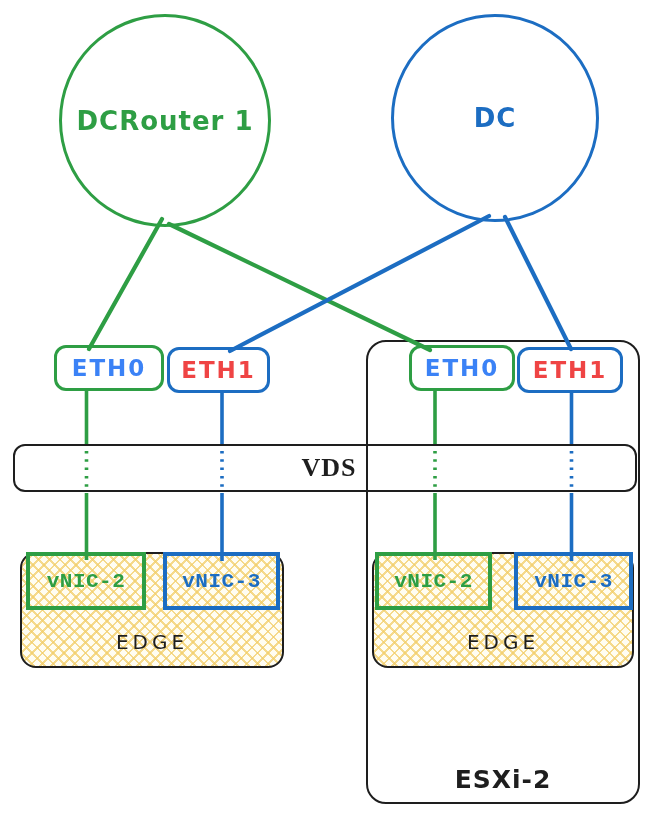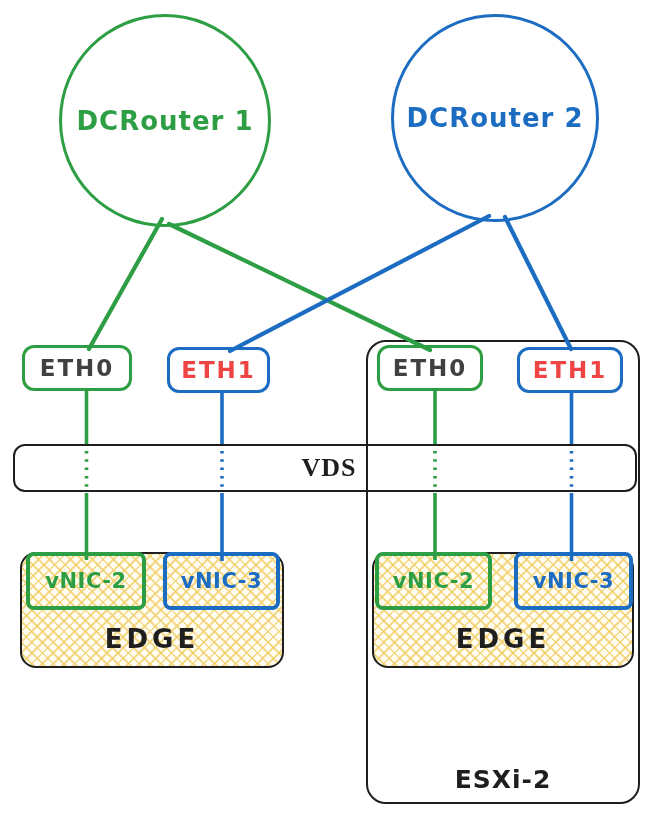--- a/index.html
+++ b/index.html
@@ -25,21 +25,21 @@
   .host-label{
     position:absolute;left:0;right:0;bottom:8px;text-align:center;
     color:#1e1e1e;font-weight:bold;font-size:25px;letter-spacing:1px;
   }
 
   
   .port{
     border-radius:12px;background:#fff;display:flex;align-items:center;
     justify-content:center;font-weight:bold;font-size:23px;letter-spacing:2px;
   }
-  .port.green{border:3px solid #2e9e44;color:#404040;}
+  .port.green{border:3px solid #2e9e44;color:#3b82f6;margin-left:32px;}
   .port.blue{border:3px solid #1c6dc2;color:#ef4444;}
 
   
   .vds-band{
     border:2.5px solid #1e1e1e;border-radius:12px;background:transparent;
   }
   .vds-label{
     display:flex;align-items:center;justify-content:center;
     color:#1e1e1e;font-weight:bold;font-size:26px;letter-spacing:1px;
     background:#fff;
@@ -49,32 +49,33 @@
   
   .edge{
     border:2.5px solid #1e1e1e;border-radius:16px;
     background:
       repeating-linear-gradient(45deg,  rgba(242,206,106,0.75) 0 1.8px, transparent 1.8px 7.6px),
       repeating-linear-gradient(135deg, rgba(242,206,106,0.75) 0 1.8px, transparent 1.8px 7.6px),
       #fffdf2;
     display:flex;align-items:flex-end;justify-content:center;
   }
   .edge-label{
-    color:#1e1e1e;font-weight:bold;font-size:26px;letter-spacing:4px;
+    color:#1e1e1e;font-weight:normal;font-size:20px;letter-spacing:4px;
     padding-bottom:12px;
   }
 
   
   .vnic{
-    border-radius:8px;display:flex;align-items:center;justify-content:center;
+    border-radius:0;display:flex;align-items:center;justify-content:center;
     font-weight:bold;font-size:21px;letter-spacing:0.5px;
     background:
       repeating-linear-gradient(45deg,  rgba(242,206,106,0.75) 0 1.8px, transparent 1.8px 7.6px),
       repeating-linear-gradient(135deg, rgba(242,206,106,0.75) 0 1.8px, transparent 1.8px 7.6px),
       #fffdf2;
+    font-family: Liberation Mono, monospace;
   }
   .vnic.green{border:4px solid #2e9e44;color:#2e9e44;}
   .vnic.blue{border:4px solid #1c6dc2;color:#1c6dc2;}
 
   svg.wires{position:absolute;left:0;top:0;pointer-events:none;}
 </style>
 </head>
 <body>
 
 <div class="canvas">
@@ -102,21 +103,20 @@
   <div class="abs port blue" style="left:167px;top:347px;width:103px;height:46px;">ETH1</div>
   <div class="abs port green" style="left:377px;top:345px;width:106px;height:46px;">ETH0</div>
   <div class="abs port blue" style="left:517px;top:347px;width:106px;height:46px;">ETH1</div>
 
   <div class="abs router green" style="left:59px;top:14px;width:212px;height:213px;">
     <span>DC</span>
     <span>Router 1</span>
   </div>
   <div class="abs router blue" style="left:391px;top:14px;width:208px;height:208px;">
     <span>DC</span>
-    <span>Router 2</span>
   </div>
 
   <svg class="wires" width="660" height="822" viewBox="0 0 660 822">
 
     <line x1="162" y1="219" x2="89" y2="349" stroke="#2e9e44" stroke-width="4.2" stroke-linecap="round"></line>
     <line x1="169" y1="224" x2="430" y2="350" stroke="#2e9e44" stroke-width="4.2" stroke-linecap="round"></line>
     <line x1="489" y1="216" x2="230" y2="351" stroke="#1c6dc2" stroke-width="4.2" stroke-linecap="round"></line>
     <line x1="505" y1="217" x2="571" y2="349" stroke="#1c6dc2" stroke-width="4.2" stroke-linecap="round"></line>
 
     <line x1="86.5" y1="391" x2="86.5" y2="444" stroke="#2e9e44" stroke-width="3.6"></line>

